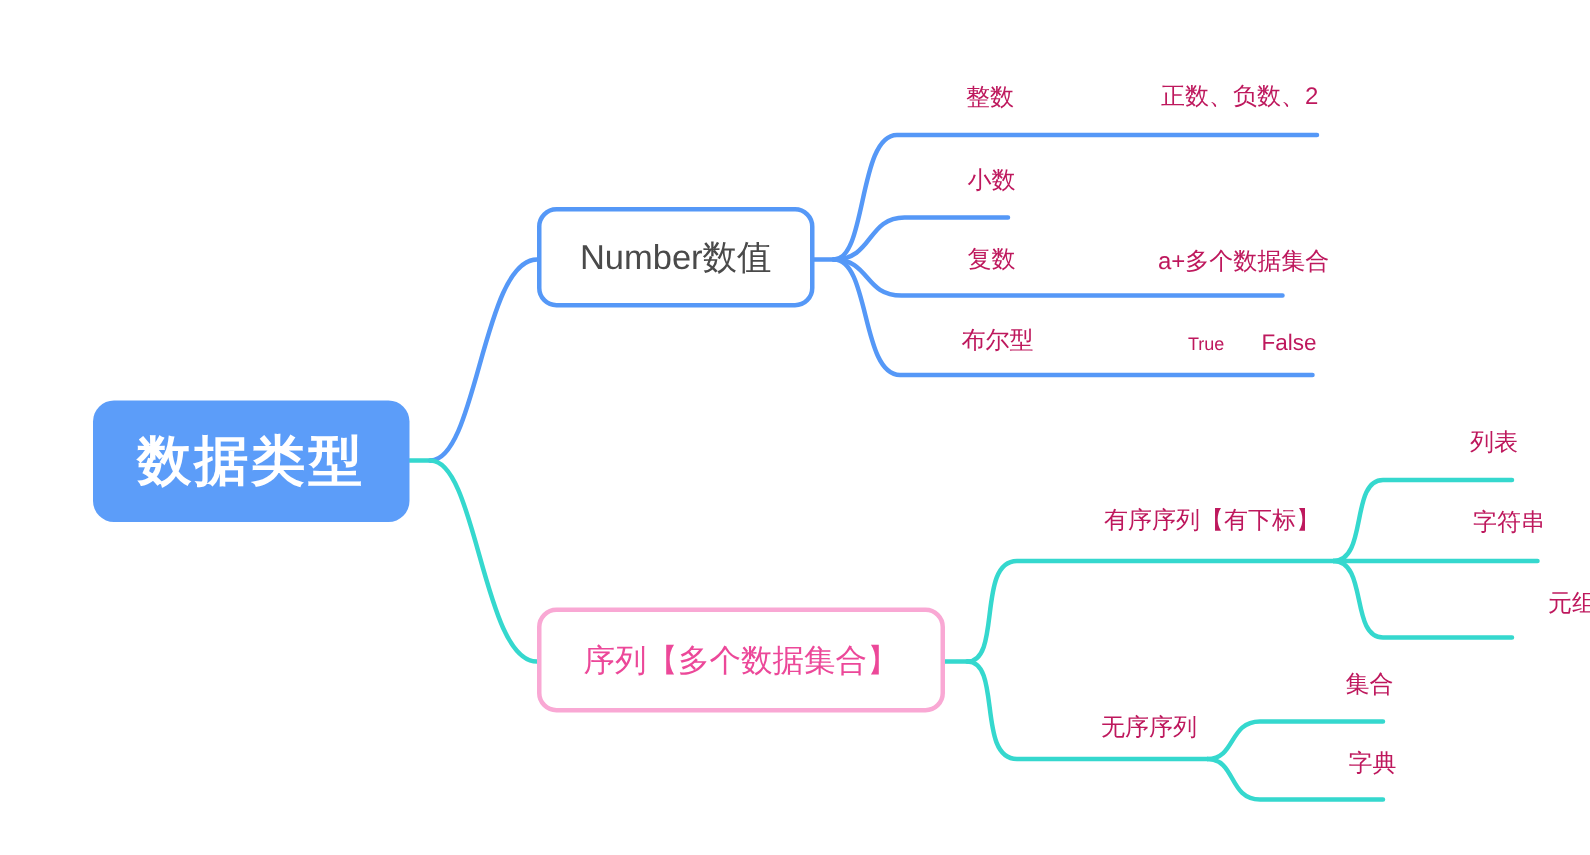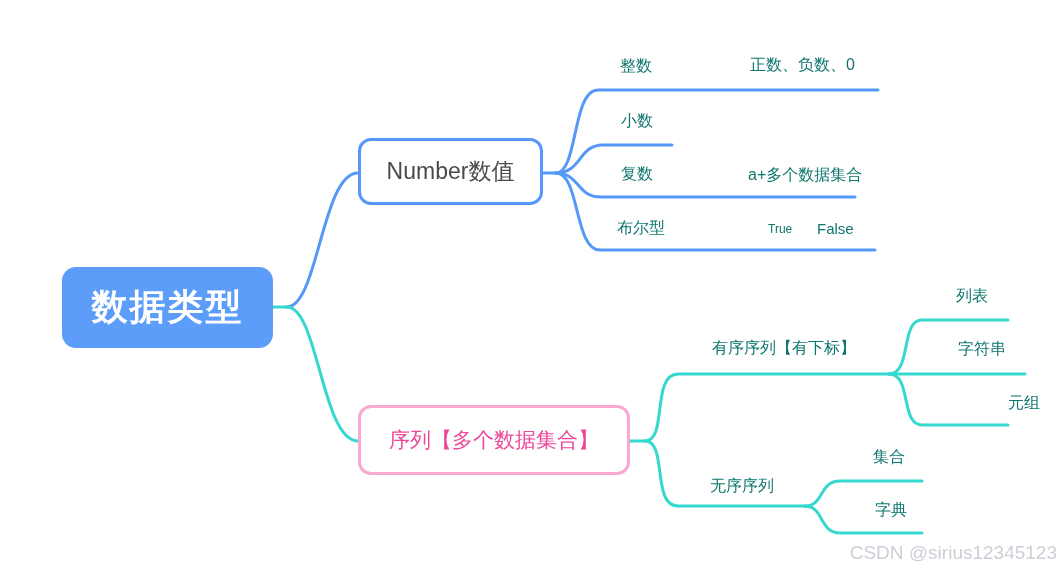--- a/index.html
+++ b/index.html
@@ -26,22 +26,22 @@
     left:358px;top:138px;width:185px;height:67px;
     background:#ffffff;border:3px solid #5598F7;border-radius:13px;
     color:#4A4A4A;font-size:23px;
   }
   .node-sequence{
     left:358px;top:405px;width:272px;height:70px;
     background:#ffffff;border:3px solid #f9a8d4;border-radius:13px;
     color:#ec4899;font-size:21px;
   }
   .lbl{
-    position:absolute;color:#0f766e;font-size:16px;line-height:18px;
-    white-space:nowrap;cursor:pointer;
+    position:absolute;color:#be185d;font-size:16px;line-height:18px;
+    white-space:nowrap;cursor:pointer;margin-left:24px;
   }
   .watermark{
     position:absolute;right:3px;top:542px;
     color:#CBD0D6;font-size:19px;white-space:nowrap;
   }
 </style>
 </head>
 <body>
 
 <div class="canvas">
@@ -79,30 +79,29 @@
     <path class="teal-link" d="M805,506 C824,506 819,481 840,481 H922"></path>
 
     <path class="teal-link" d="M805,506 C824,506 819,533 840,533 H922"></path>
   </svg>
 
   <div class="node node-root">数据类型</div>
   <div class="node node-number">Number数值</div>
   <div class="node node-sequence">序列【多个数据集合】</div>
 
   <div class="lbl" style="left:620px;top:57px">整数</div>
-  <div class="lbl" style="left:750px;top:56px">正数、负数、0</div>
+  <div class="lbl" style="left:750px;top:56px">正数、负数、2</div>
   <div class="lbl" style="left:621px;top:112px">小数</div>
   <div class="lbl" style="left:621px;top:165px">复数</div>
   <div class="lbl" style="left:748px;top:166px">a+多个数据集合</div>
   <div class="lbl" style="left:617px;top:219px">布尔型</div>
   <div class="lbl" style="left:768px;top:220px;font-size:12px">True</div>
   <div class="lbl" style="left:817px;top:220px;font-size:15px">False</div>
 
   <div class="lbl" style="left:712px;top:339px">有序序列【有下标】</div>
   <div class="lbl" style="left:956px;top:287px">列表</div>
   <div class="lbl" style="left:958px;top:340px">字符串</div>
   <div class="lbl" style="left:1008px;top:394px">元组</div>
   <div class="lbl" style="left:710px;top:477px">无序序列</div>
   <div class="lbl" style="left:873px;top:448px">集合</div>
   <div class="lbl" style="left:875px;top:501px">字典</div>
 
-  <div class="watermark">CSDN @sirius12345123</div>
 </div>
 
 </body></html>

